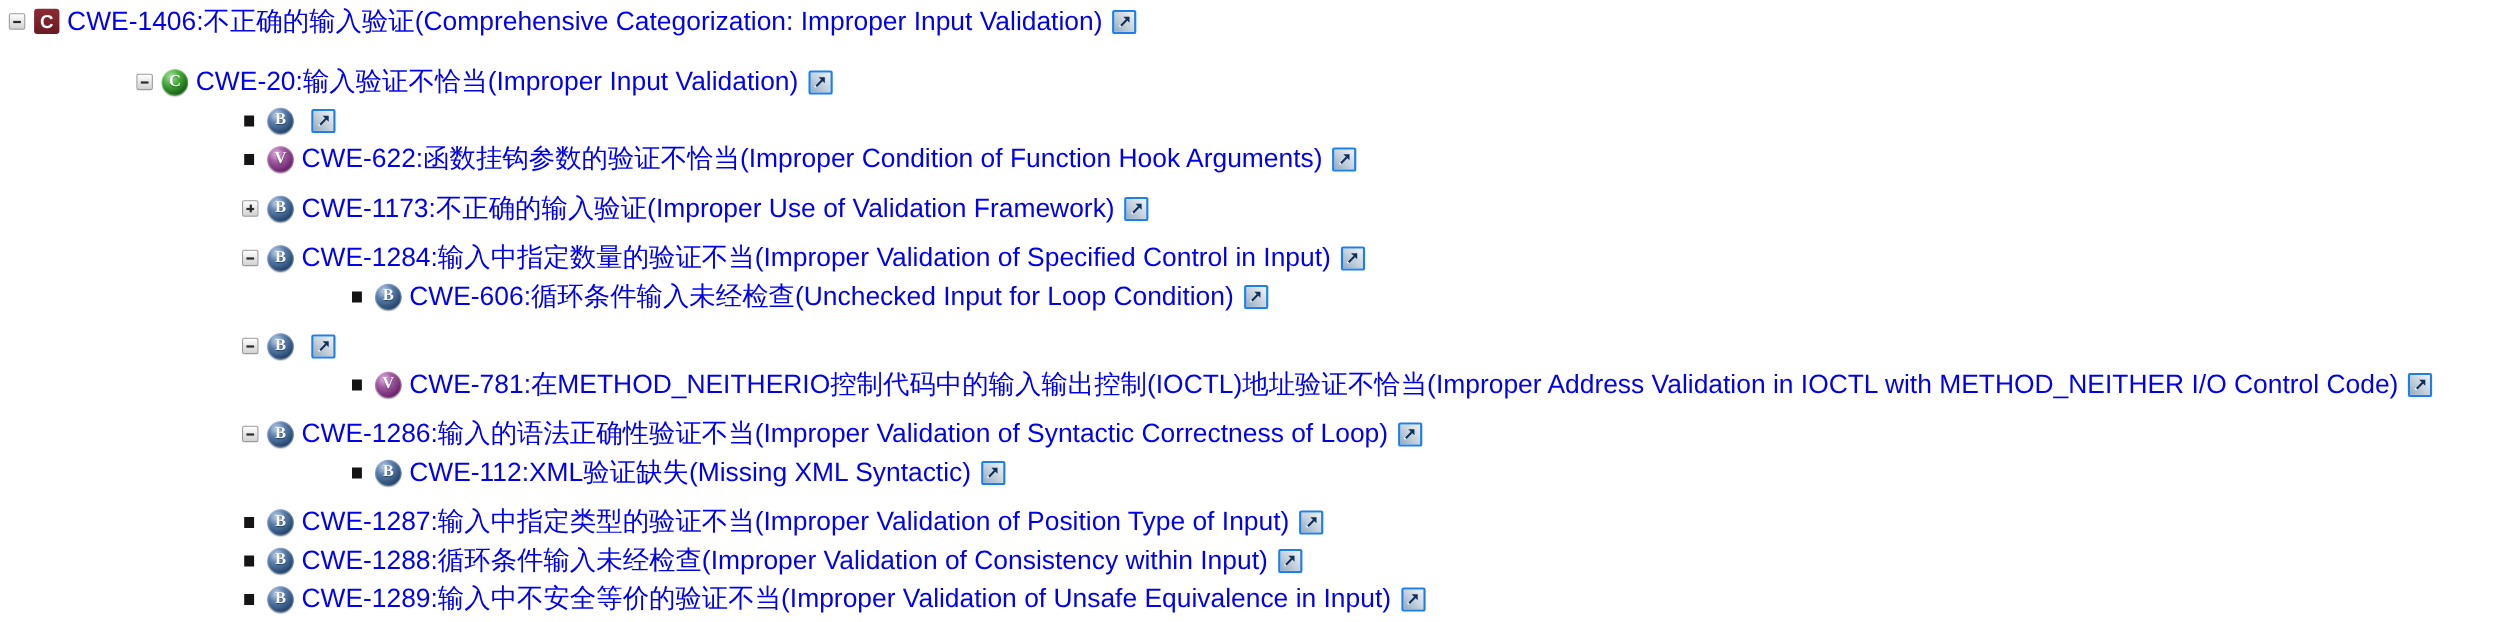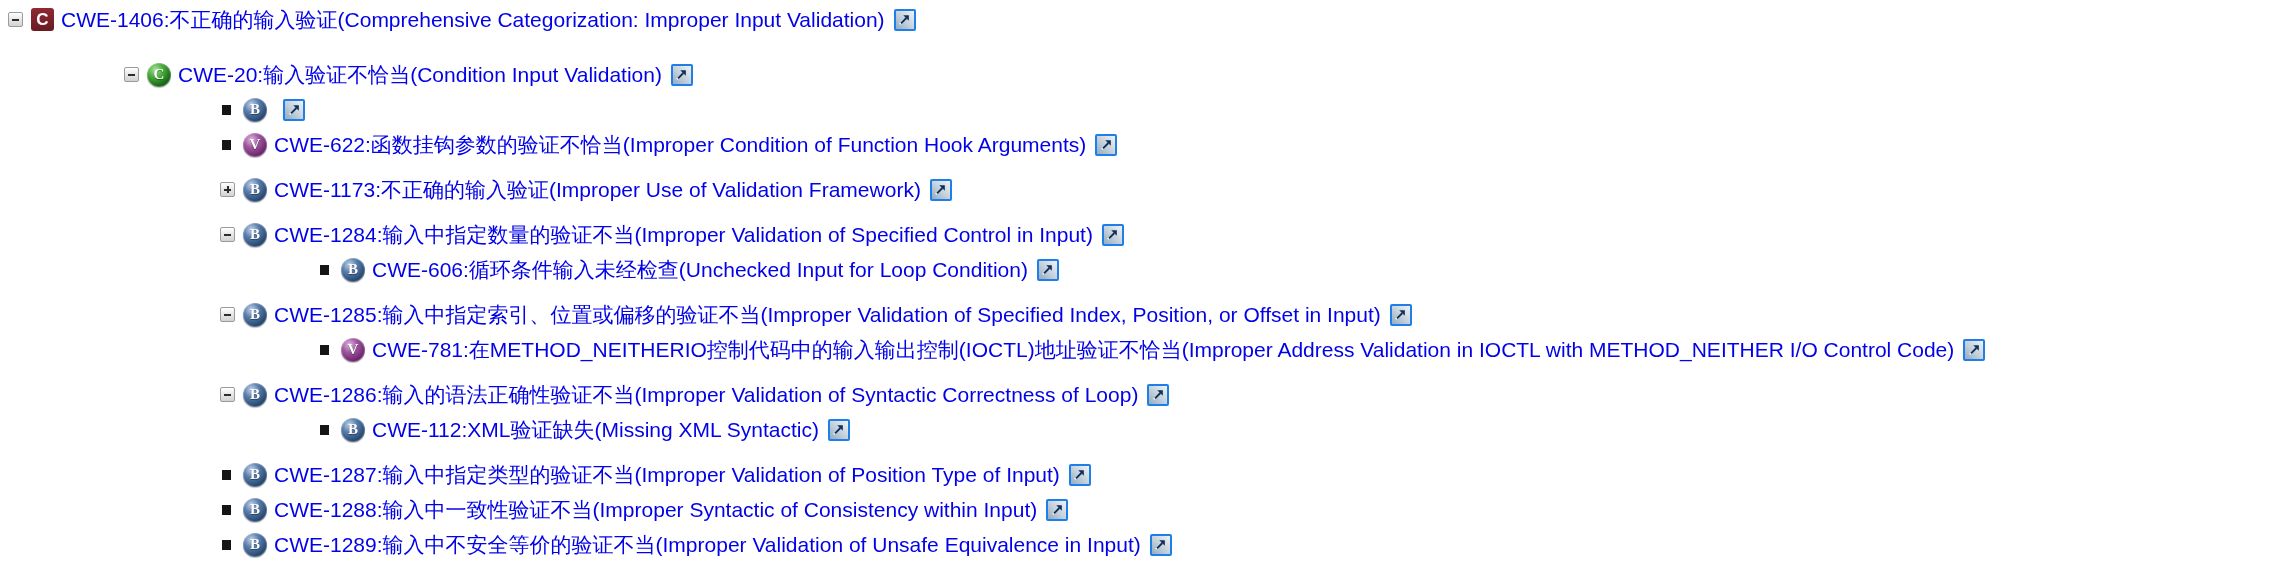--- a/index.html
+++ b/index.html
@@ -53,21 +53,21 @@
     background:radial-gradient(circle at 35% 28%, #e2bae2 0%, #a05aa0 32%, #6b246b 72%, #3d0f3d 100%);
   }
   .type-icon.category{
     width:23px;height:23px;border-radius:3px;font-size:17px;
     font-family:"Liberation Sans",sans-serif;
     background:linear-gradient(180deg,#8d2a33 0%,#691a21 100%);
     box-shadow:none;text-shadow:none;
   }
 
   .node-link{
-    color:#0202e8;text-decoration:none;font-size:21px;line-height:1;cursor:pointer;
+    color:#0202e8;text-decoration:none;font-size:24px;line-height:1;cursor:pointer;
   }
 
   
   .ext-icon{
     flex:0 0 auto;width:22px;height:22px;margin-left:9px;border-radius:2px;
     border:2px solid #1f7fe8;box-sizing:border-box;cursor:pointer;
     display:inline-flex;align-items:center;justify-content:center;
     background:linear-gradient(225deg,#f0f3f6 0%,#c3cfda 55%,#93abc0 100%);
   }
   .ext-icon svg{display:block;}
@@ -84,21 +84,21 @@
       <svg viewBox="0 0 18 18" width="15" height="15" aria-hidden="true">
         <path d="M3.5 14.5 L10.5 7.5" stroke="#ffffff" stroke-width="2.4" fill="none"></path>
         <path d="M4.8 13.6 L11.2 7.2" stroke="#0e2f5a" stroke-width="2.4" fill="none"></path>
         <path d="M7.5 3.8 H14.2 V10.5 Z" fill="#0e2f5a"></path>
       </svg>
     </span>
   </div>
     <div class="row level-1 gap-lg">
     <span class="marker box"></span>
     <span class="type-icon class">C</span>
-    <a class="node-link" href="#">CWE-20:输入验证不恰当(Condition Input Validation)</a>
+    <a class="node-link" href="#">CWE-20:输入验证不恰当(Improper Input Validation)</a>
     <span class="ext-icon">
       <svg viewBox="0 0 18 18" width="15" height="15" aria-hidden="true">
         <path d="M3.5 14.5 L10.5 7.5" stroke="#ffffff" stroke-width="2.4" fill="none"></path>
         <path d="M4.8 13.6 L11.2 7.2" stroke="#0e2f5a" stroke-width="2.4" fill="none"></path>
         <path d="M7.5 3.8 H14.2 V10.5 Z" fill="#0e2f5a"></path>
       </svg>
     </span>
   </div>
     <div class="row level-2">
     <span class="marker bullet"></span>
@@ -155,21 +155,20 @@
       <svg viewBox="0 0 18 18" width="15" height="15" aria-hidden="true">
         <path d="M3.5 14.5 L10.5 7.5" stroke="#ffffff" stroke-width="2.4" fill="none"></path>
         <path d="M4.8 13.6 L11.2 7.2" stroke="#0e2f5a" stroke-width="2.4" fill="none"></path>
         <path d="M7.5 3.8 H14.2 V10.5 Z" fill="#0e2f5a"></path>
       </svg>
     </span>
   </div>
     <div class="row level-2 gap-sm">
     <span class="marker box"></span>
     <span class="type-icon base">B</span>
-    <a class="node-link" href="#">CWE-1285:输入中指定索引、位置或偏移的验证不当(Improper Validation of Specified Index, Position, or Offset in Input)</a>
     <span class="ext-icon">
       <svg viewBox="0 0 18 18" width="15" height="15" aria-hidden="true">
         <path d="M3.5 14.5 L10.5 7.5" stroke="#ffffff" stroke-width="2.4" fill="none"></path>
         <path d="M4.8 13.6 L11.2 7.2" stroke="#0e2f5a" stroke-width="2.4" fill="none"></path>
         <path d="M7.5 3.8 H14.2 V10.5 Z" fill="#0e2f5a"></path>
       </svg>
     </span>
   </div>
     <div class="row level-3">
     <span class="marker bullet"></span>
@@ -215,21 +214,21 @@
       <svg viewBox="0 0 18 18" width="15" height="15" aria-hidden="true">
         <path d="M3.5 14.5 L10.5 7.5" stroke="#ffffff" stroke-width="2.4" fill="none"></path>
         <path d="M4.8 13.6 L11.2 7.2" stroke="#0e2f5a" stroke-width="2.4" fill="none"></path>
         <path d="M7.5 3.8 H14.2 V10.5 Z" fill="#0e2f5a"></path>
       </svg>
     </span>
   </div>
     <div class="row level-2">
     <span class="marker bullet"></span>
     <span class="type-icon base">B</span>
-    <a class="node-link" href="#">CWE-1288:输入中一致性验证不当(Improper Syntactic of Consistency within Input)</a>
+    <a class="node-link" href="#">CWE-1288:循环条件输入未经检查(Improper Validation of Consistency within Input)</a>
     <span class="ext-icon">
       <svg viewBox="0 0 18 18" width="15" height="15" aria-hidden="true">
         <path d="M3.5 14.5 L10.5 7.5" stroke="#ffffff" stroke-width="2.4" fill="none"></path>
         <path d="M4.8 13.6 L11.2 7.2" stroke="#0e2f5a" stroke-width="2.4" fill="none"></path>
         <path d="M7.5 3.8 H14.2 V10.5 Z" fill="#0e2f5a"></path>
       </svg>
     </span>
   </div>
     <div class="row level-2">
     <span class="marker bullet"></span>

